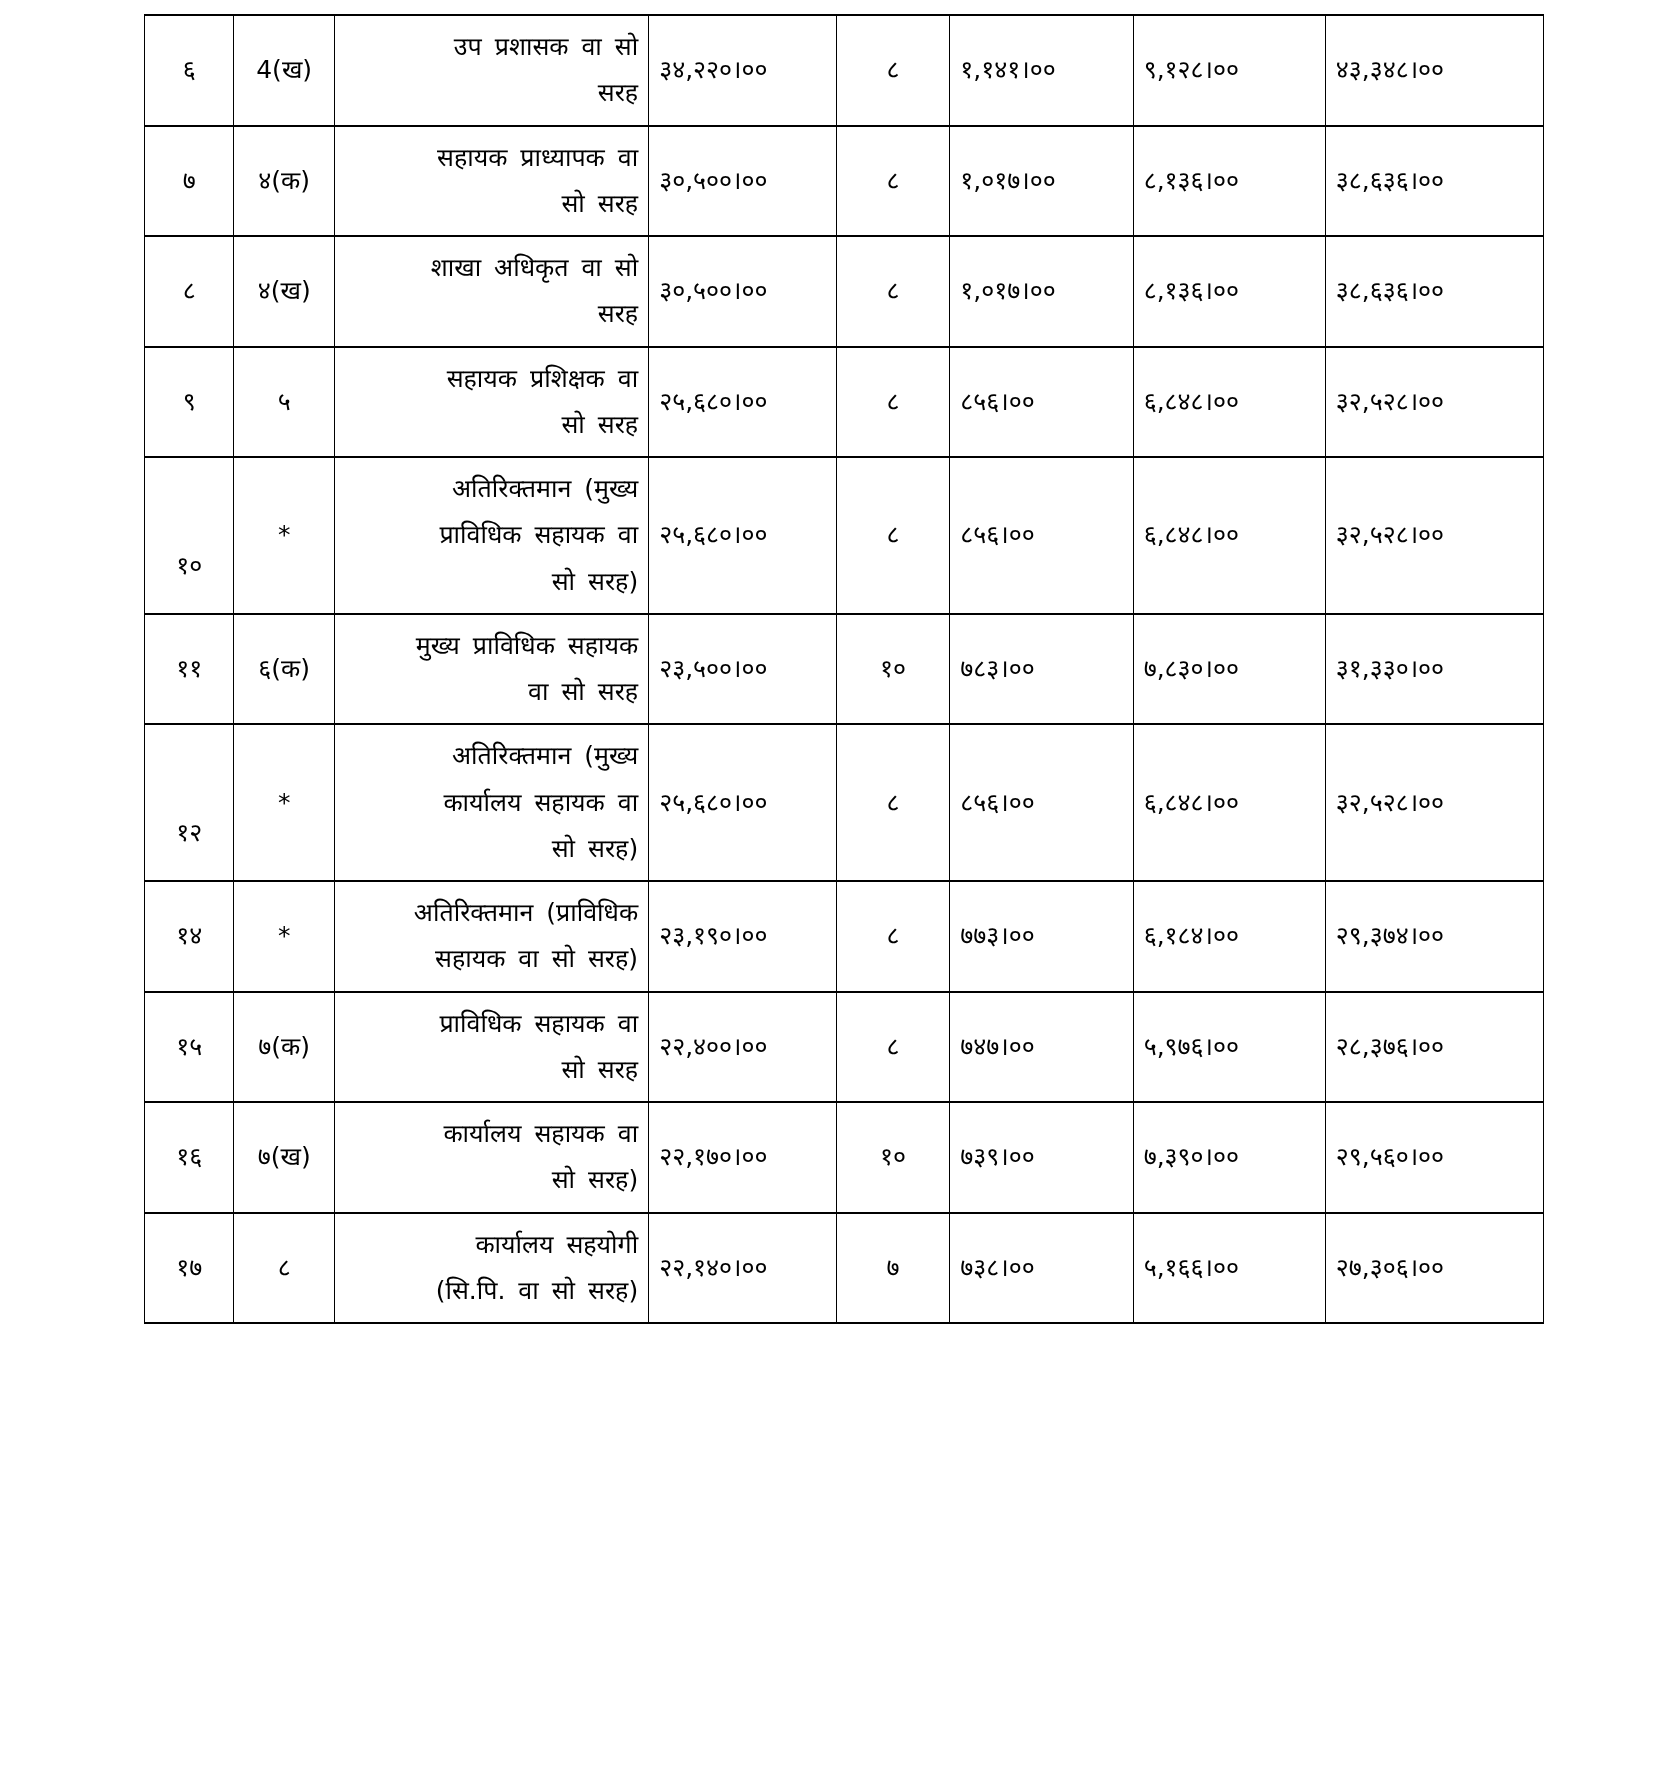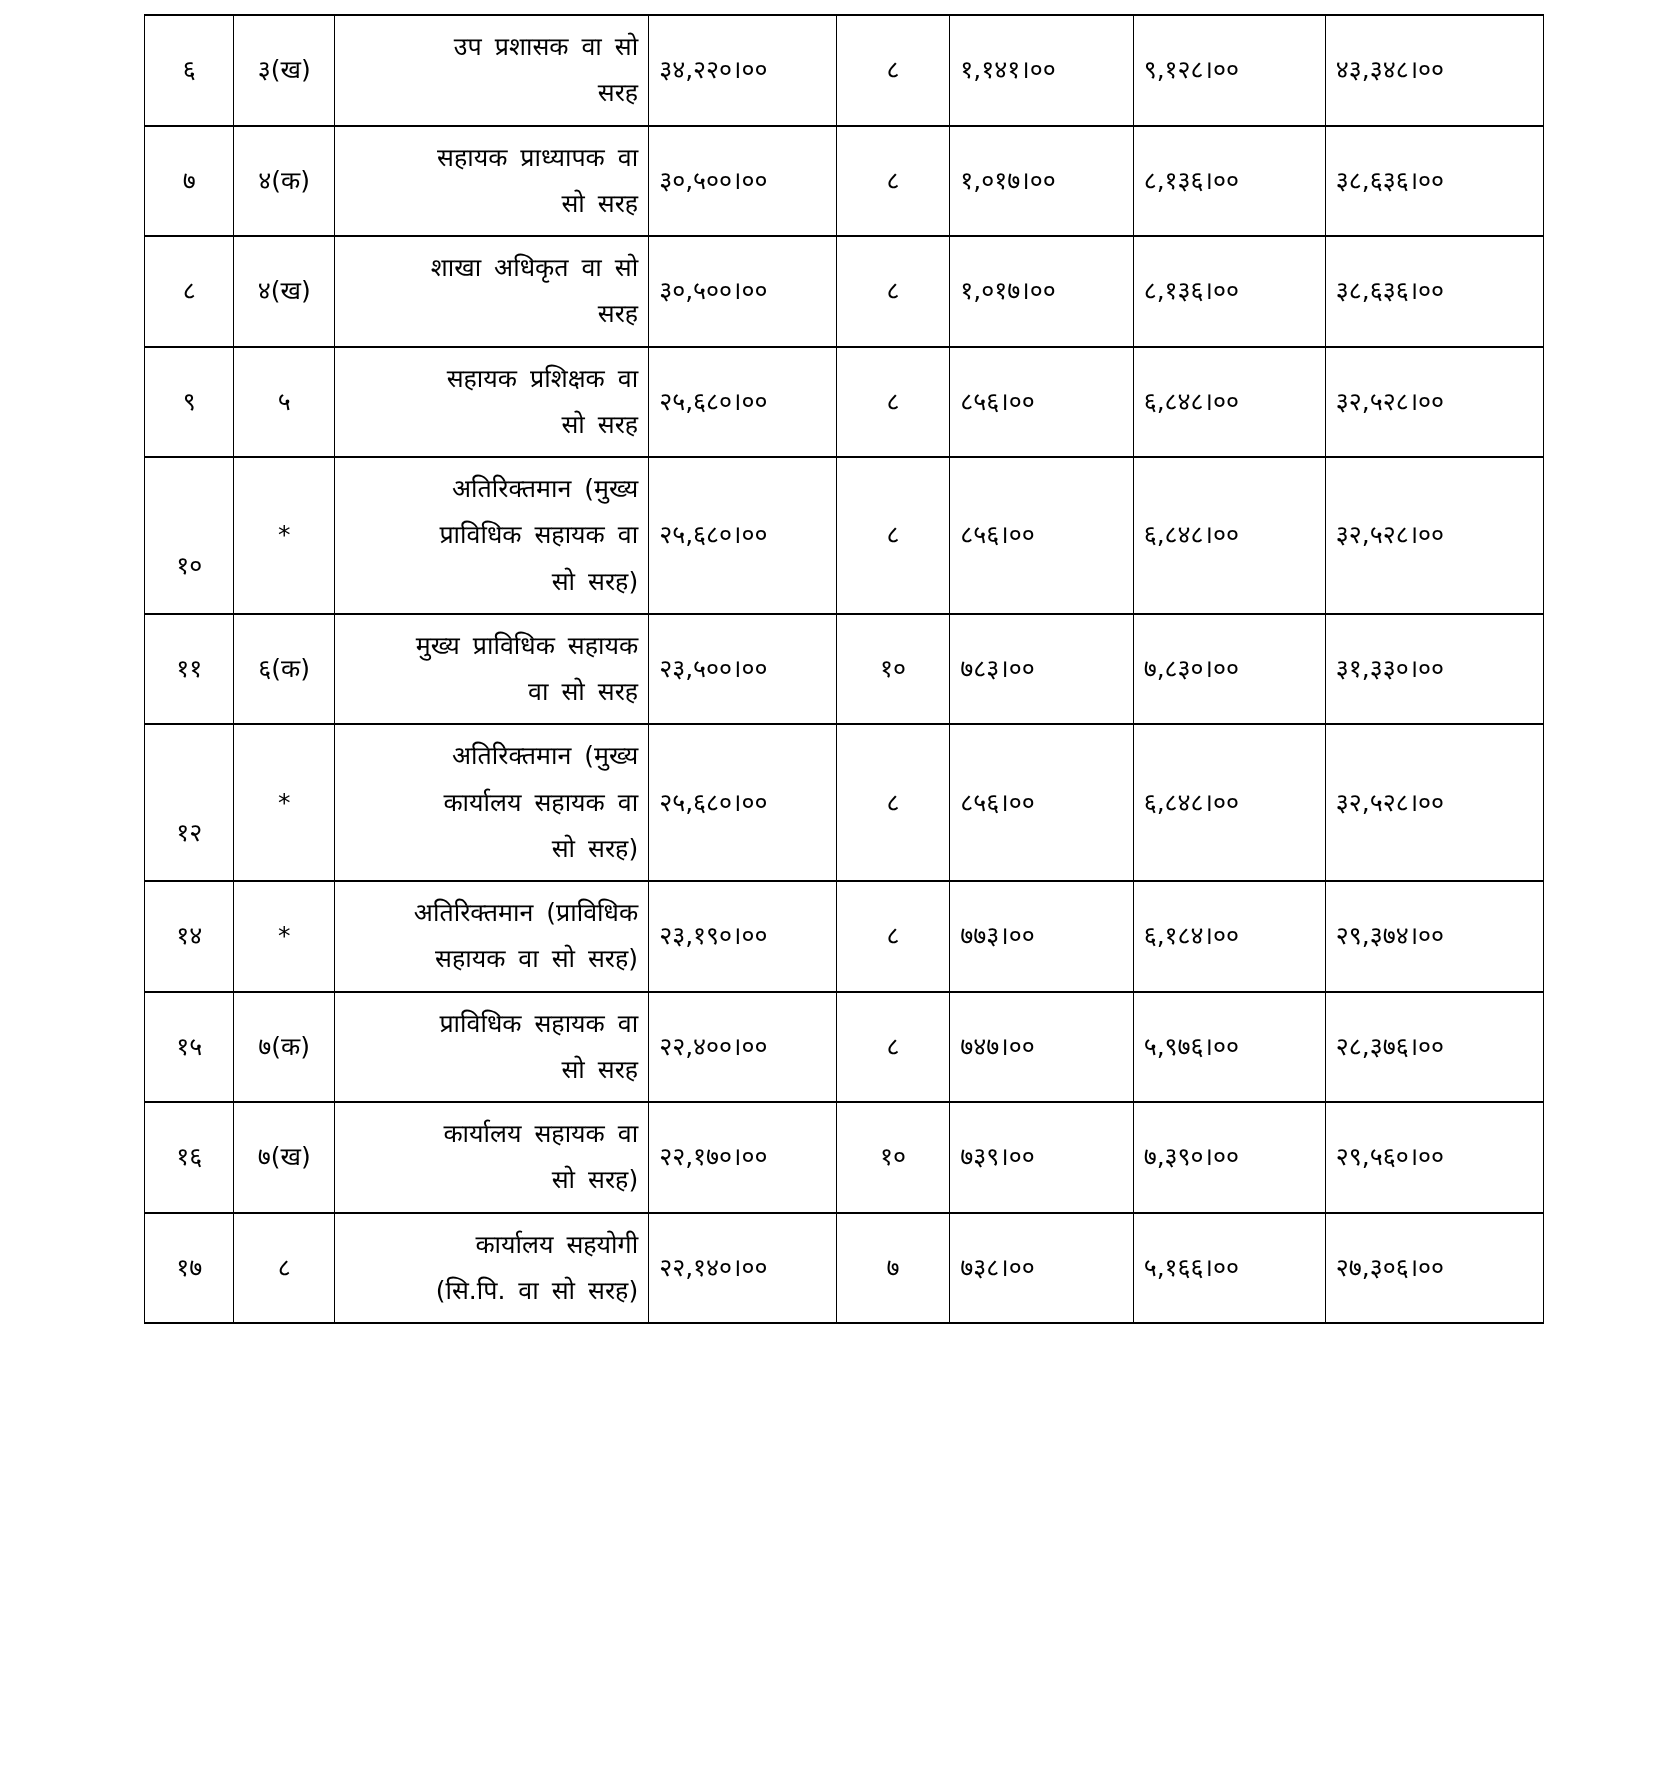--- a/index.html
+++ b/index.html
@@ -90,21 +90,21 @@
         <col class="c-post">
         <col class="c-salary">
         <col class="c-steps">
         <col class="c-amt">
         <col class="c-allow">
         <col class="c-total">
       </colgroup>
       <tbody id="table-body">
           <tr>
             <td class="cell-sn">६</td>
-            <td class="cell-grade">३(ख)</td>
+            <td class="cell-grade">4(ख)</td>
             <td class="cell-post">
               <span class="ln">उप प्रशासक वा सो</span>
               <span class="ln">सरह</span>
             </td>
             <td class="cell-num">३४,२२०।००</td>
             <td class="cell-num num-steps">८</td>
             <td class="cell-num">१,१४१।००</td>
             <td class="cell-num">९,१२८।००</td>
             <td class="cell-num">४३,३४८।००</td>
           </tr>

